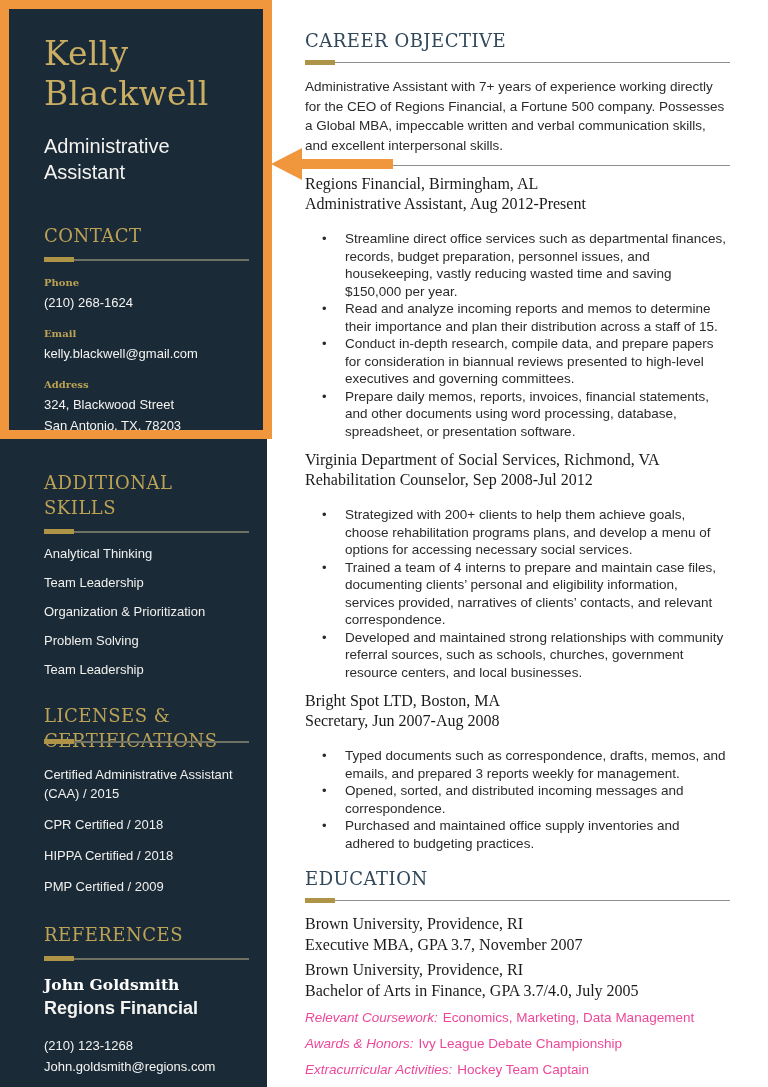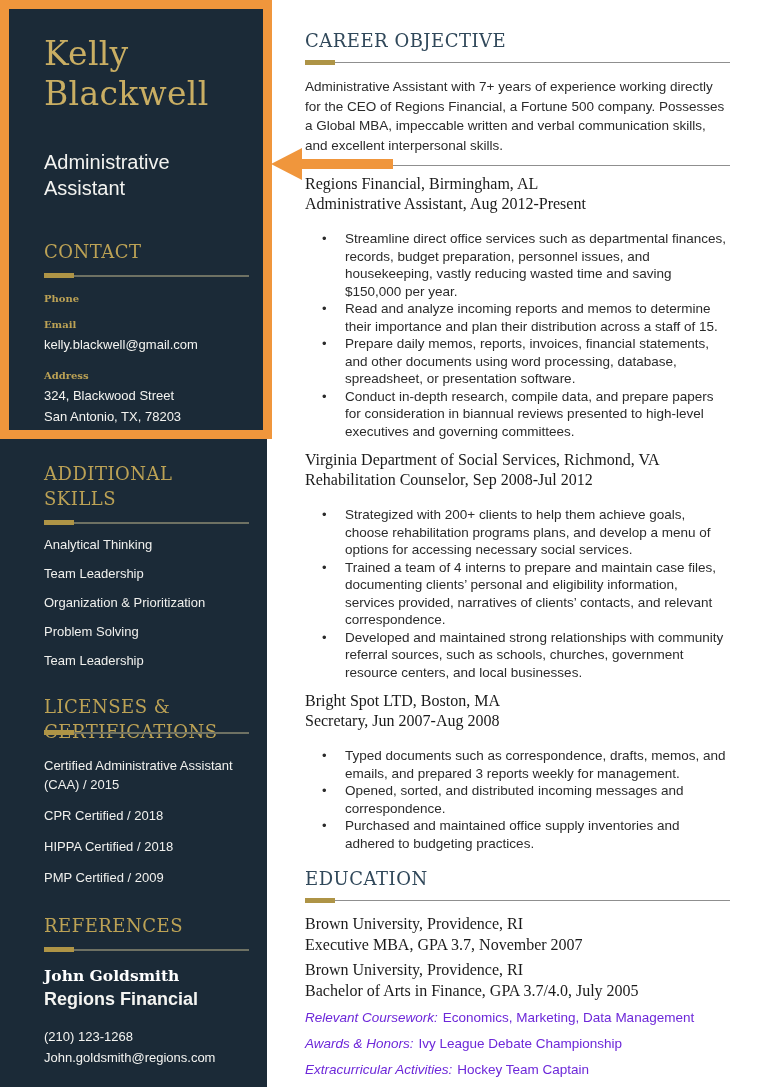--- a/index.html
+++ b/index.html
@@ -12,21 +12,21 @@
   
   .sidebar {
     position:absolute; left:0; top:0; bottom:0; width:267px;
     background:#1B2A37; padding:34px 18px 0 44px;
   }
   .name {
     font-family:"DejaVu Serif", serif; font-size:33px; line-height:1.2;
     color:#C9AE63; letter-spacing:0.3px;
   }
   .job-title {
-    margin-top:36px; font-size:20px; line-height:1.3; color:#F3F3F0;
+    margin-top:20px; font-size:20px; line-height:1.3; color:#F3F3F0;
   }
   .side-h2 {
     font-family:"DejaVu Serif", serif; font-weight:normal; font-size:18px;
     color:#BCA255; letter-spacing:0.5px; line-height:25px;
   }
   .divider { display:flex; align-items:center; margin-top:9px; height:5px; }
   .divider .gold { width:30px; height:5px; background:#AE9446; }
   .divider .rest { flex:1; height:2px; background:#6E7163; }
   .mt-contact { margin-top:38px; }
   .c-label {
@@ -72,21 +72,21 @@
   }
   .bullets { list-style:none; margin-top:16px; padding-left:17px; }
   .bullets li {
     position:relative; padding-left:23px; font-size:13.5px;
     line-height:17.5px; color:#2B2B2B;
   }
   .bullets li::before { content:"•"; position:absolute; left:0; top:0; font-size:13px; }
   .mt-edu { margin-top:16px; }
   .edu-entry { margin-top:10px; font-family:"Liberation Serif", serif; font-size:16px; line-height:21px; color:#1A1A1A; }
   .edu-entry + .edu-entry { margin-top:4px; }
-  .edu-extra { margin-top:8px; font-size:13.5px; line-height:18px; color:#6d28d9; }
+  .edu-extra { margin-top:8px; font-size:13.5px; line-height:18px; color:#ec4899; }
   .edu-extra:first-of-type { margin-top:12px; }
   .extra-label { font-style:italic; font-weight:bold; margin-right:5px; font-weight:normal; }
 
   
   .highlight-box {
     position:absolute; left:0; top:0; width:272px; height:439px;
     border:9px solid #F0963C; z-index:5; pointer-events:none;
   }
   .arrow-left { position:absolute; left:271px; top:147px; z-index:6; pointer-events:none; }
 </style>
@@ -99,20 +99,21 @@
     <div class="name">Kelly Blackwell</div>
     <div class="job-title">Administrative Assistant</div>
 
     <h2 class="side-h2 mt-contact">CONTACT</h2>
     <div class="divider">
         <span class="gold"></span>
         <span class="rest"></span>
       </div>
     <div>
       <div class="c-label">Phone</div>
+      <div class="c-value">(210) 268-1624</div>
     </div>
     <div>
       <div class="c-label">Email</div>
       <div class="c-value">kelly.blackwell@gmail.com</div>
     </div>
     <div>
       <div class="c-label">Address</div>
       <div class="c-value" style="margin-top:4px;">324, Blackwood Street</div>
       <div class="c-value" style="margin-top:0;">San Antonio, TX, 78203</div>
     </div>
@@ -172,22 +173,22 @@
         <span class="gold"></span>
         <span class="rest"></span>
       </div>
 
     <div class="job">
       <div class="job-head">Regions Financial, Birmingham, AL</div>
       <div class="job-head">Administrative Assistant, Aug 2012-Present</div>
       <ul class="bullets">
         <li>Streamline direct office services such as departmental finances, records, budget preparation, personnel issues, and housekeeping, vastly reducing wasted time and saving $150,000 per year.</li>
         <li>Read and analyze incoming reports and memos to determine their importance and plan their distribution across a staff of 15.</li>
+        <li>Conduct in-depth research, compile data, and prepare papers for consideration in biannual reviews presented to high-level executives and governing committees.</li>
         <li>Prepare daily memos, reports, invoices, financial statements, and other documents using word processing, database, spreadsheet, or presentation software.</li>
-        <li>Conduct in-depth research, compile data, and prepare papers for consideration in biannual reviews presented to high-level executives and governing committees.</li>
       </ul>
     </div>
 
     <div class="job">
       <div class="job-head">Virginia Department of Social Services, Richmond, VA</div>
       <div class="job-head">Rehabilitation Counselor, Sep 2008-Jul 2012</div>
       <ul class="bullets">
         <li>Strategized with 200+ clients to help them achieve goals, choose rehabilitation programs plans, and develop a menu of options for accessing necessary social services.</li>
         <li>Trained a team of 4 interns to prepare and maintain case files, documenting clients’ personal and eligibility information, services provided, narratives of clients’ contacts, and relevant correspondence.</li>
         <li>Developed and maintained strong relationships with community referral sources, such as schools, churches, government resource centers, and local businesses.</li>

